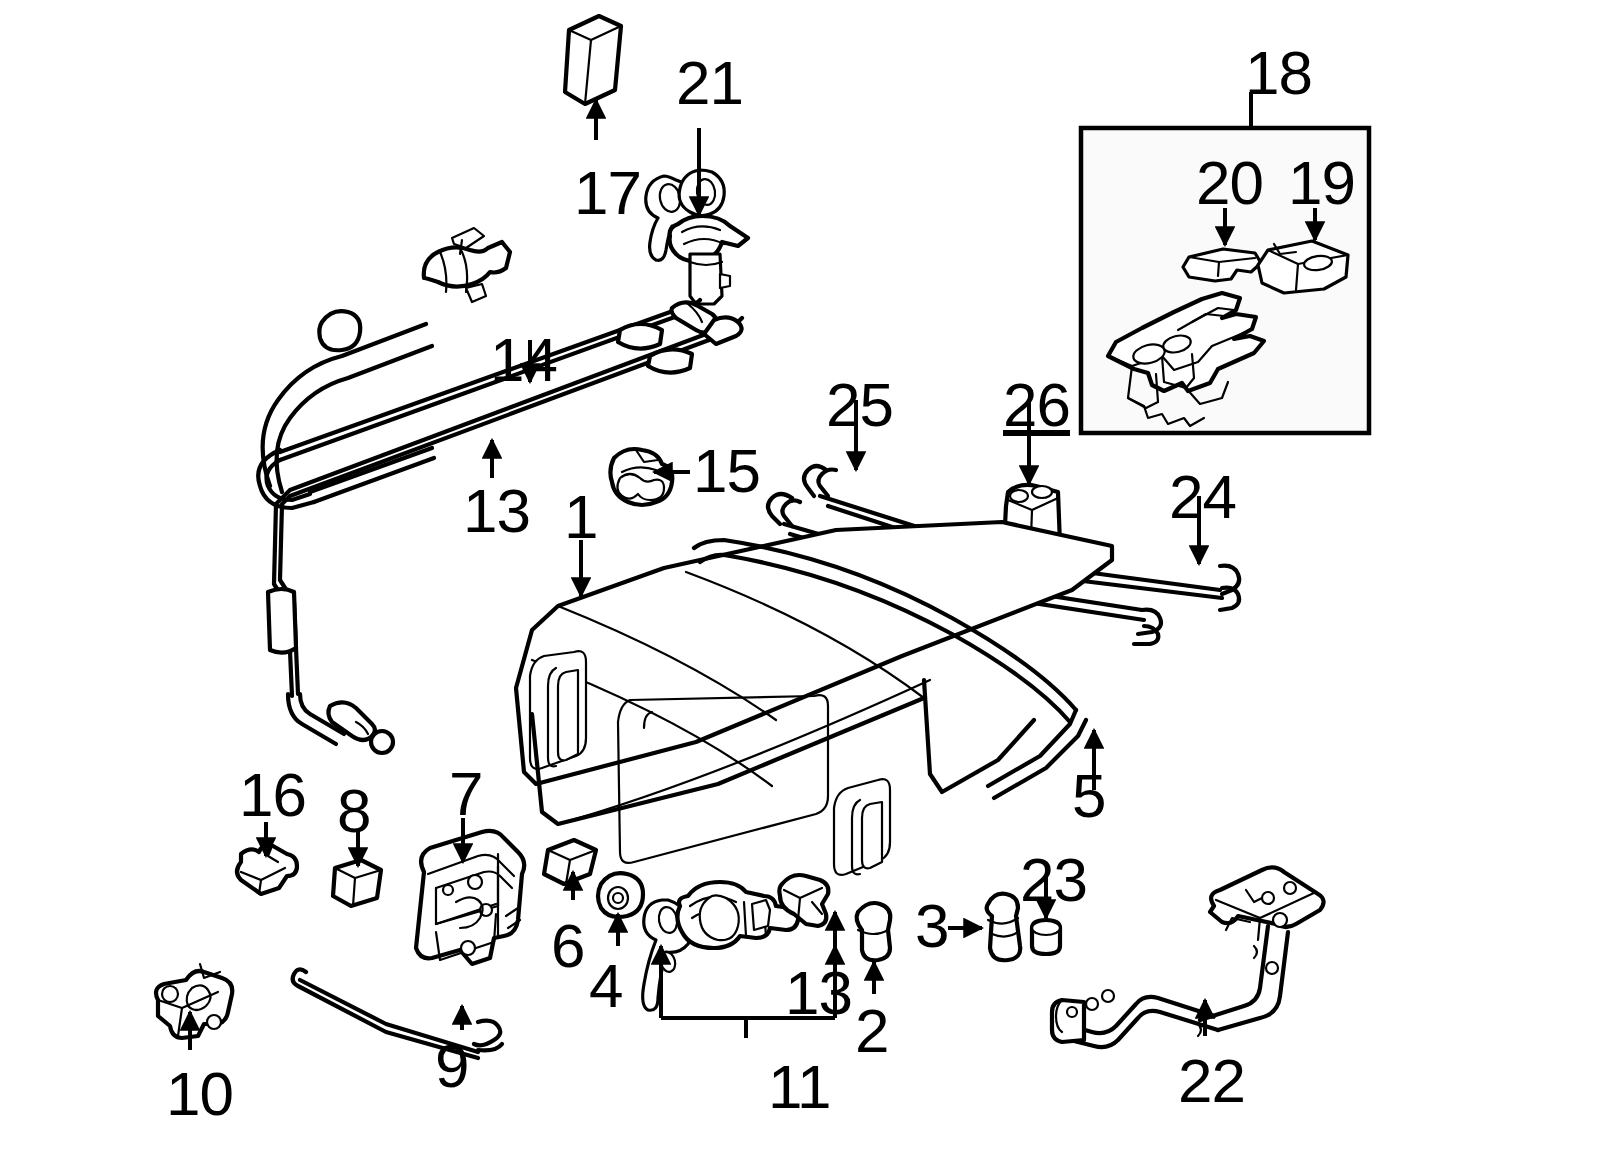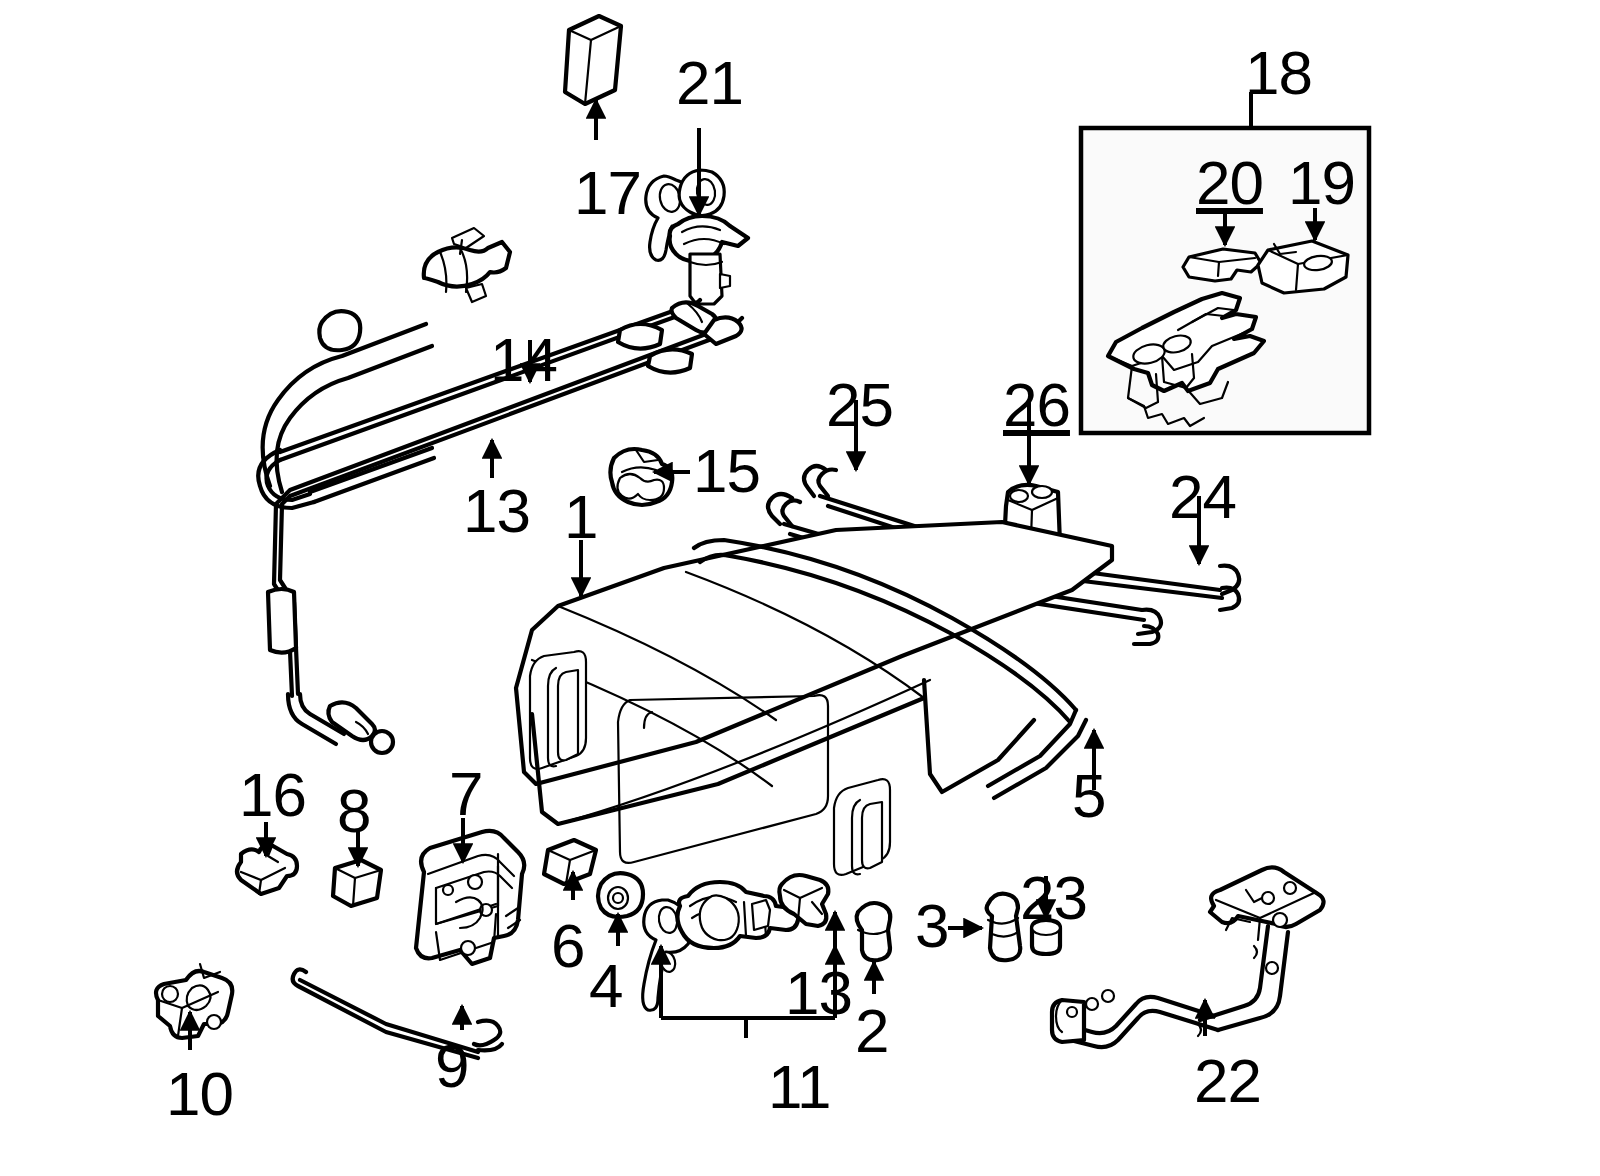--- a/index.html
+++ b/index.html
@@ -463,21 +463,21 @@
   <div class="callout" style="left:166px;top:1063px;">10</div>
   <div class="callout" style="left:768px;top:1056px;">11</div>
   <div class="callout" style="left:785px;top:962px;">13</div>
   <div class="callout" style="left:463px;top:480px;">13</div>
   <div class="callout" style="left:490px;top:285px;margin-top:44px;">14</div>
   <div class="callout" style="left:693px;top:440px;">15</div>
   <div class="callout" style="left:239px;top:764px;">16</div>
   <div class="callout" style="left:574px;top:122px;margin-top:40px;">17</div>
   <div class="callout" style="left:1225px;top:42px;margin-left:20px;">18</div>
   <div class="callout" style="left:1288px;top:152px;">19</div>
-  <div class="callout" style="left:1196px;top:152px;text-decoration:underline;">20</div>
+  <div class="callout" style="left:1196px;top:152px;">20</div>
   <div class="callout" style="left:676px;top:52px;">21</div>
-  <div class="callout" style="left:1178px;top:1050px;margin-left:16px;">22</div>
-  <div class="callout" style="left:1020px;top:867px;">23</div>
+  <div class="callout" style="left:1178px;top:1050px;">22</div>
+  <div class="callout" style="left:1020px;top:849px;">23</div>
   <div class="callout" style="left:1169px;top:466px;">24</div>
   <div class="callout" style="left:826px;top:374px;">25</div>
   <div class="callout" style="left:1003px;top:374px;text-decoration:underline;">26</div>
 
 </div>
 
 </body></html>

